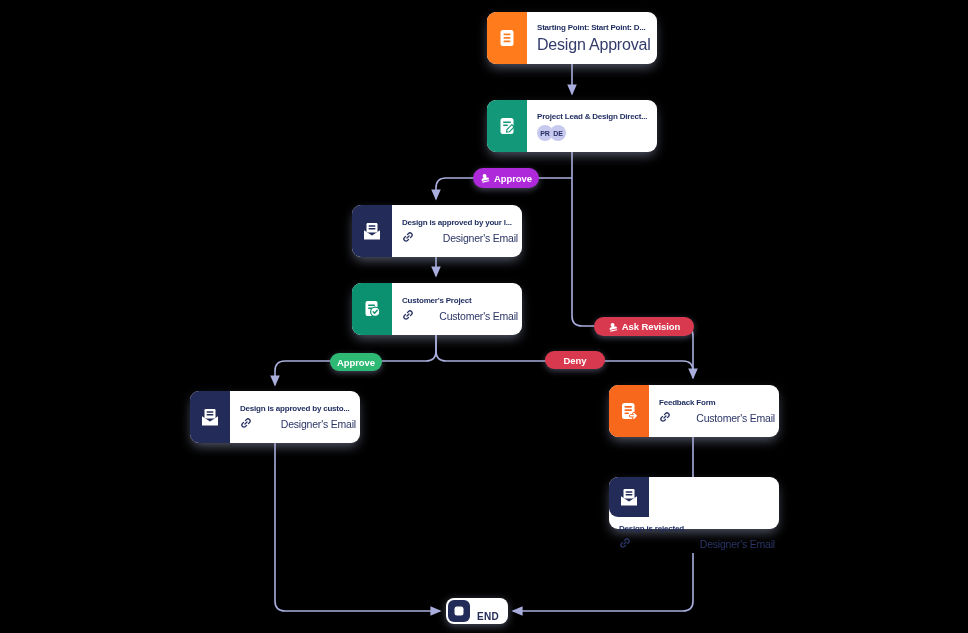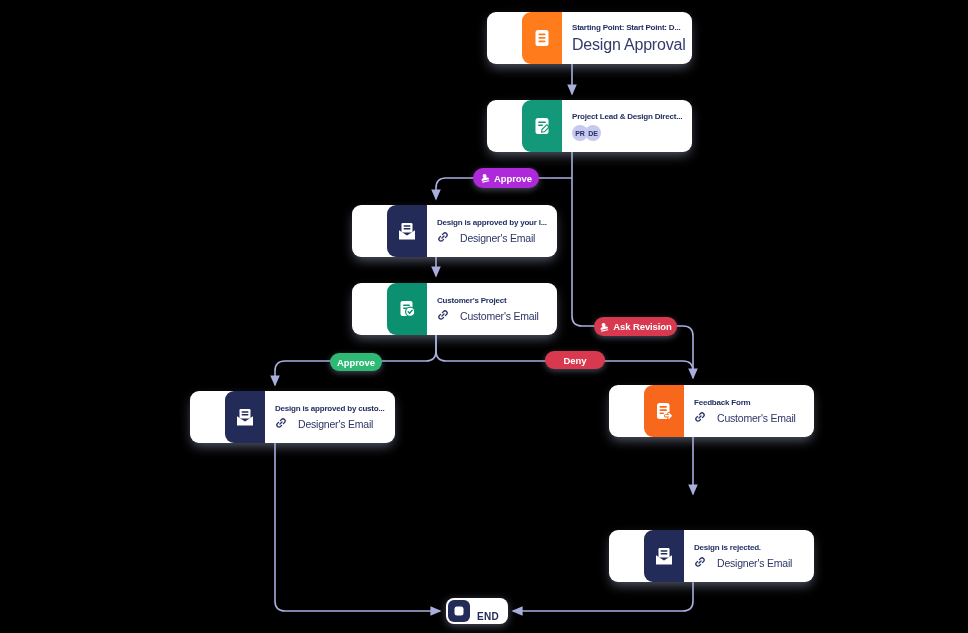--- a/index.html
+++ b/index.html
@@ -5,78 +5,77 @@
   html,body{margin:0;padding:0;background:#000;}
   #canvas{
     position:relative;width:968px;height:633px;background:#000;overflow:hidden;
     font-family:"Liberation Sans",sans-serif;
   }
   svg.wires{position:absolute;left:0;top:0;z-index:1;}
   .node{
     position:absolute;z-index:3;display:flex;width:170px;height:52px;
     background:#fff;border-radius:9px;
     box-shadow:0 5px 12px -2px rgba(160,168,200,.55);
-    padding-left:35px;
   }
   .node-icon{
     flex:0 0 40px;width:40px;border-radius:9px 0 0 9px;
     display:flex;align-items:center;justify-content:center;
   }
   .ic-orange{background:#ff7b1c;}
   .ic-teal{background:#13997a;}
   .ic-green{background:#0c9170;}
   .ic-navy{background:#232b59;}
   .ic-orange2{background:#f8681c;}
   .node-body{
     flex:1;min-width:0;padding:7px 4px 6px 10px;
     display:flex;flex-direction:column;justify-content:center;gap:4px;
   }
   .node-title{
     font-size:8px;font-weight:bold;color:#1c2a5e;letter-spacing:-.2px;
     white-space:nowrap;overflow:hidden;text-overflow:ellipsis;
   }
   .node-sub{font-size:16px;color:#323b6b;letter-spacing:-.2px;}
-  .link-row{display:flex;align-items:center;gap:11px;font-size:10.5px;color:#2c3566;letter-spacing:-.2px;}
+  .link-row{display:flex;align-items:center;gap:11px;font-size:10.5px;color:#2c3566;letter-spacing:-.2px;justify-content:space-between;}
   .badge-row{display:flex;align-items:center;}
   .badge{
     width:16px;height:16px;border-radius:50%;background:#c7c9ef;color:#242e63;
     font-size:7px;font-weight:bold;display:flex;align-items:center;justify-content:center;
   }
   .badge + .badge{margin-left:-3px;}
   .pill{
     position:absolute;z-index:4;display:flex;align-items:center;justify-content:center;gap:4px;
     border-radius:999px;color:#fff;font-size:9.5px;font-weight:bold;letter-spacing:-.1px;
     box-shadow:0 2px 6px rgba(150,155,190,.45);
   }
   .pill .stamp{display:flex;transform:rotate(-12deg);}
   .p-purple{background:#ad29d9;}
   .p-red{background:#d9394f;}
   .p-green{background:#2eba74;}
   #pill-approve-top{left:473px;top:168px;width:66px;height:20px;}
-  #pill-ask-revision{left:594px;top:317px;width:83px;height:19px;}
+  #pill-ask-revision{left:594px;top:317px;width:100px;height:19px;}
   #pill-approve-bottom{left:330px;top:353px;width:52px;height:18px;}
   #pill-deny{left:545px;top:351px;width:60px;height:18px;}
   .end-node{
     position:absolute;z-index:4;left:446px;top:598px;height:26px;width:62px;
     background:#fff;border-radius:8px;padding:2px;display:flex;align-items:flex-end;
     box-shadow:0 2px 8px rgba(150,155,190,.5);box-sizing:border-box;
   }
   .end-icon-box{
     width:22px;height:22px;border-radius:6px;background:#232b59;
     display:flex;align-items:center;justify-content:center;flex:0 0 22px;
   }
   .end-label{flex:1;text-align:center;font-size:10px;font-weight:bold;color:#232b59;letter-spacing:.3px;}
   
   #node-start{left:487px;top:12px;}
   #node-project-lead{left:487px;top:100px;}
   #node-approved-lead{left:352px;top:205px;}
   #node-customer-approval{left:352px;top:283px;}
   #node-approved-customer{left:190px;top:391px;}
   #node-feedback{left:609px;top:385px;}
-  #node-rejected{left:609px;top:530px;}
+  #node-rejected{left:609px;top:477px;flex-direction:column;}
 </style>
 </head>
 <body>
 
 <div id="canvas">
 
   <svg class="wires" width="968" height="633" viewBox="0 0 968 633">
     <defs>
       <marker id="arr" markerWidth="8" markerHeight="8" refX="6" refY="3" orient="auto">
         <path d="M0,0 L7,3 L0,6 Z" fill="#a9aedd"></path>

